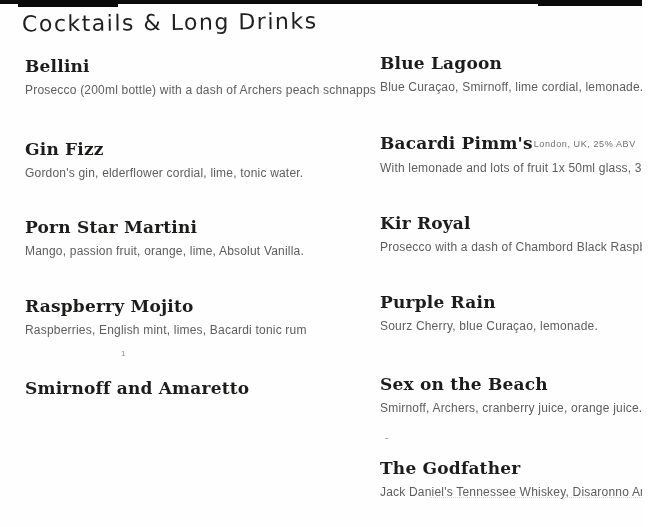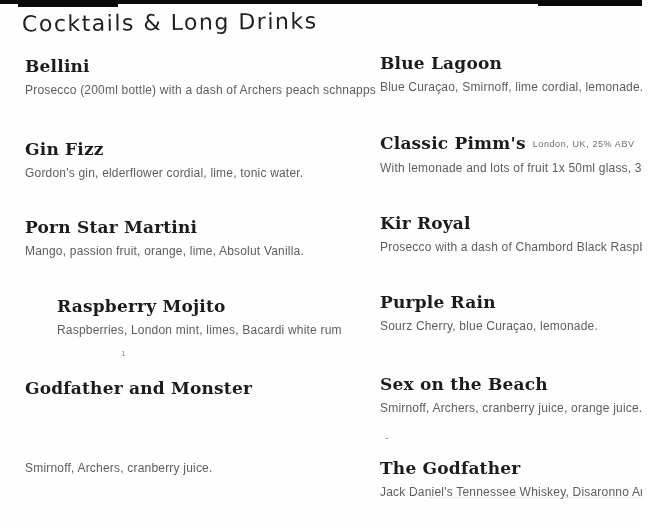--- a/index.html
+++ b/index.html
@@ -39,21 +39,21 @@
     color: #1c1c1a;
     letter-spacing: 0.2px;
     white-space: nowrap;
   }
   .item-sub {
     font-family: "Liberation Sans", sans-serif;
     font-weight: 400;
     font-size: 9px;
     color: #6d6d6d;
     letter-spacing: 0.6px;
-    margin-left: 7px;
+    margin-left: 1px;
     vertical-align: 2px;
   }
   .item-desc {
     margin: 0;
     font-size: 12px;
     line-height: 12px;
     color: #5d5d5d;
     letter-spacing: 0.2px;
     white-space: nowrap;
   }
@@ -91,40 +91,39 @@
   <div class="menu-item col-left" style="left:25px; top:140px;">
     <h3 class="item-name">Gin Fizz</h3>
     <p class="item-desc">Gordon's gin, elderflower cordial, lime, tonic water.</p>
   </div>
 
   <div class="menu-item col-left" style="left:25px; top:218px;">
     <h3 class="item-name">Porn Star Martini</h3>
     <p class="item-desc">Mango, passion fruit, orange, lime, Absolut Vanilla.</p>
   </div>
 
-  <div class="menu-item col-left" style="left:25px; top:297px;margin-left:32px;">
+  <div class="menu-item col-left" style="left:25px; top:297px;">
     <h3 class="item-name">Raspberry Mojito</h3>
-    <p class="item-desc">Raspberries, London mint, limes, Bacardi white rum</p>
+    <p class="item-desc">Raspberries, English mint, limes, Bacardi tonic rum</p>
   </div>
 
   <div class="menu-item col-left" style="left:25px; top:379px;">
-    <h3 class="item-name">Godfather and Monster</h3>
+    <h3 class="item-name">Smirnoff and Amaretto</h3>
   </div>
 
   <div class="menu-item col-left" style="left:25px; top:462px;">
-    <p class="item-desc">Smirnoff, Archers, cranberry juice.</p>
   </div>
 
   <div class="menu-item col-right" style="left:380px; top:54px;">
     <h3 class="item-name">Blue Lagoon</h3>
     <p class="item-desc">Blue Curaçao, Smirnoff, lime cordial, lemonade.</p>
   </div>
 
   <div class="menu-item col-right" style="left:380px; top:134px;">
-    <h3 class="item-name"><span>Classic Pimm's</span><span class="item-sub">London, UK, 25% ABV</span></h3>
+    <h3 class="item-name"><span>Bacardi Pimm's</span><span class="item-sub">London, UK, 25% ABV</span></h3>
     <p class="item-desc">With lemonade and lots of fruit 1x 50ml glass, 3x 50ml pitcher</p>
   </div>
 
   <div class="menu-item col-right" style="left:380px; top:214px;">
     <h3 class="item-name">Kir Royal</h3>
     <p class="item-desc">Prosecco with a dash of Chambord Black Raspberry Liqueur</p>
   </div>
 
   <div class="menu-item col-right" style="left:380px; top:293px;">
     <h3 class="item-name">Purple Rain</h3>

